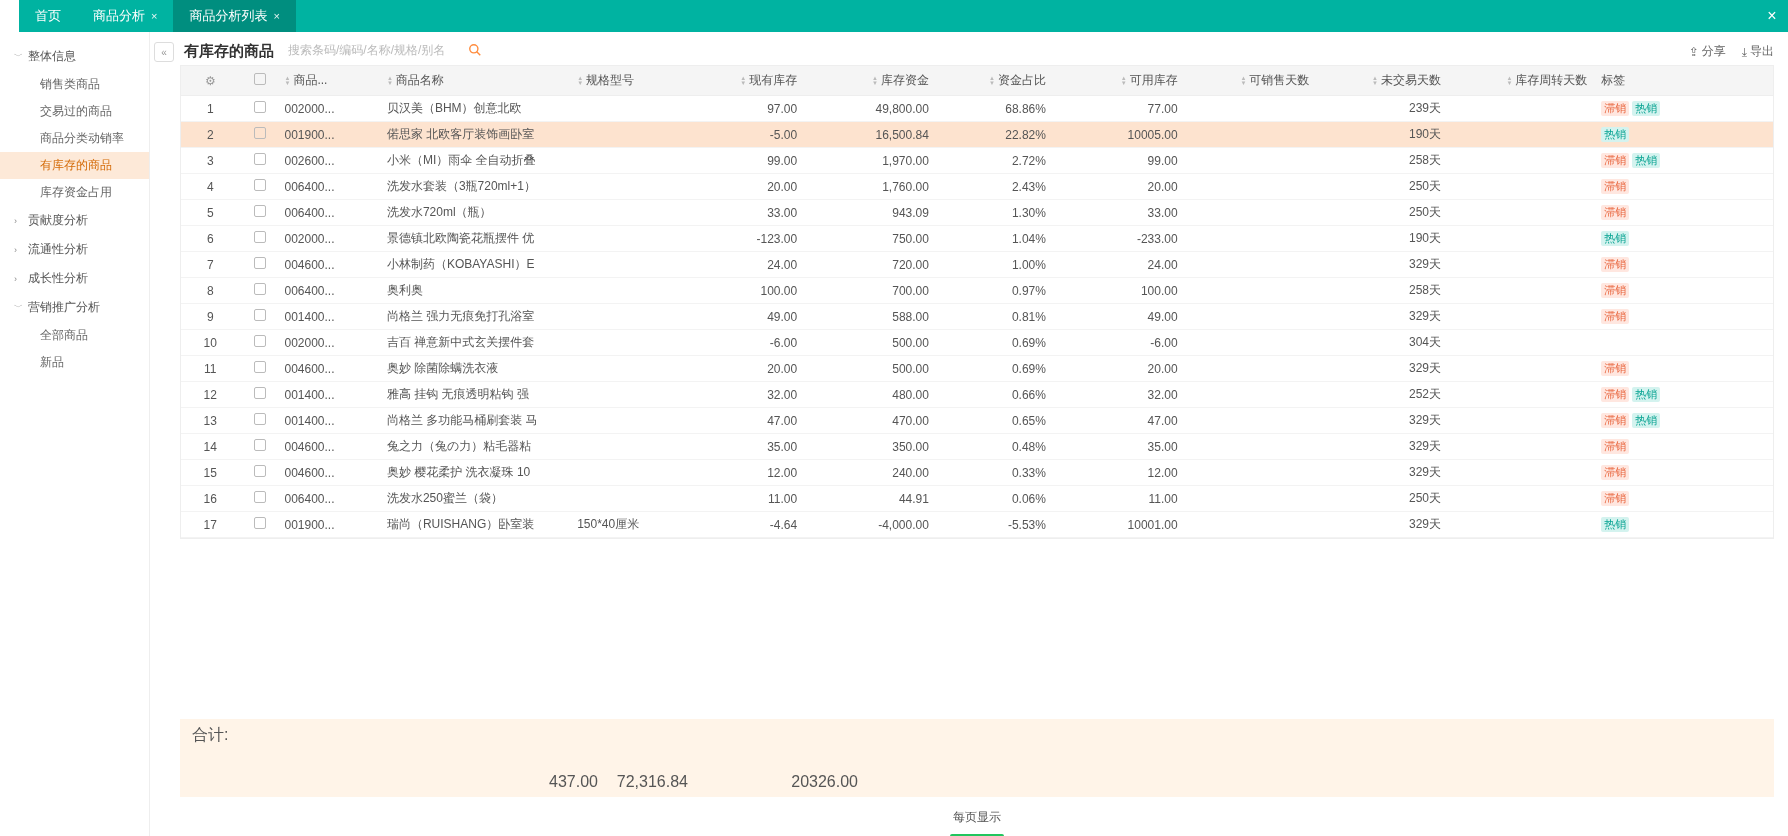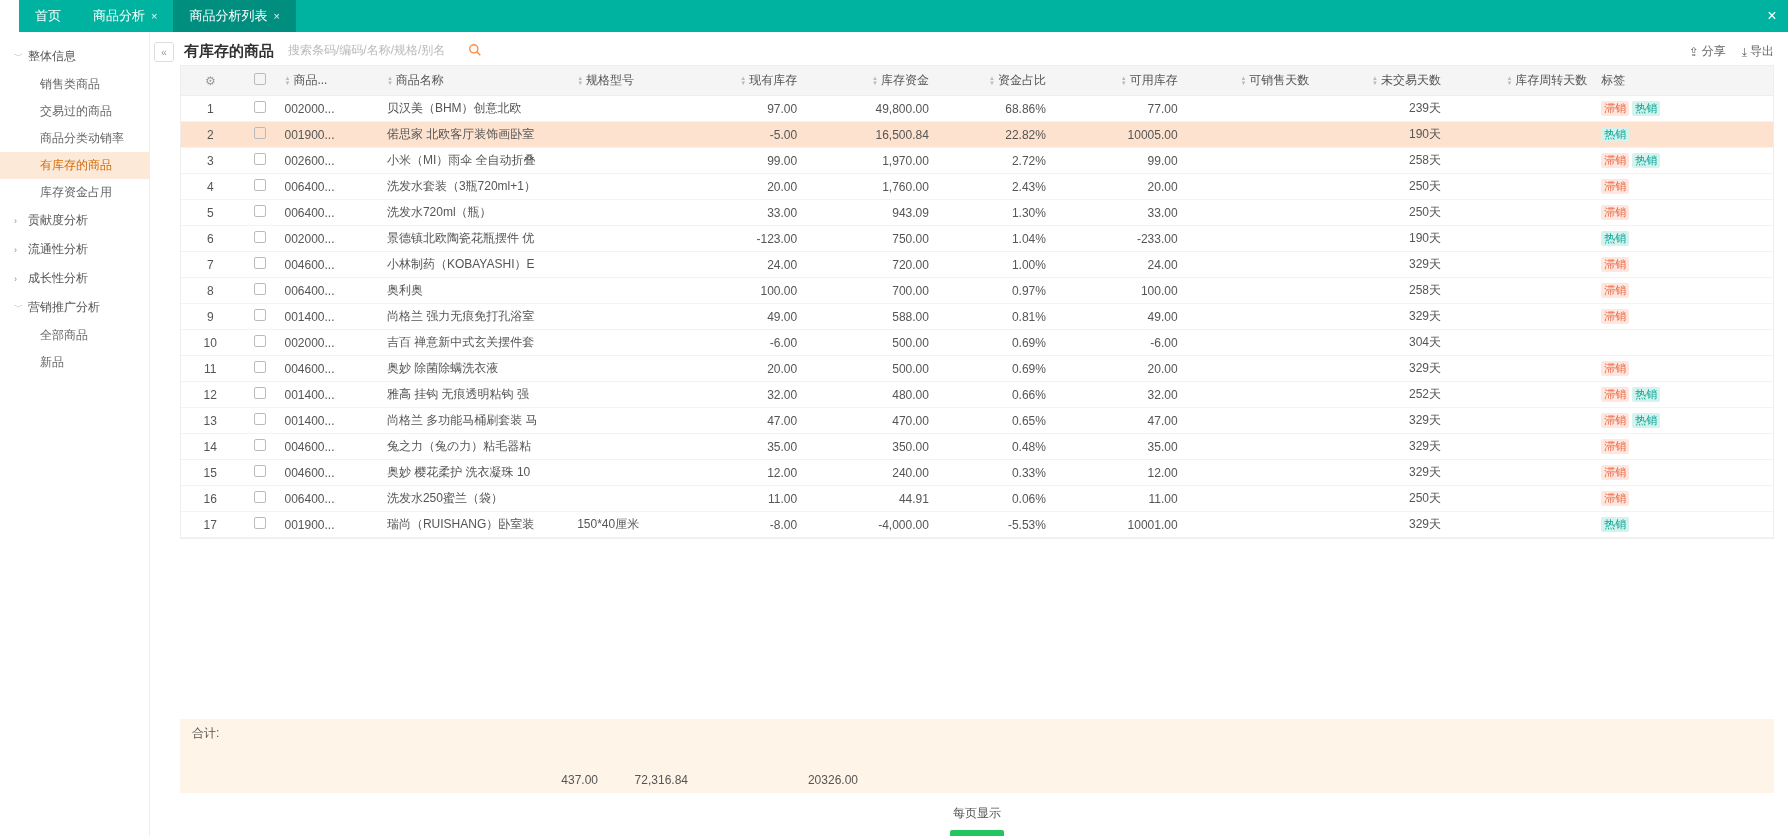--- a/index.html
+++ b/index.html
@@ -83,21 +83,21 @@
 .num{ text-align:right; padding-right:10px;}
 .ctr{ text-align:center;}
 .chk{ width:12px; height:12px; border:1px solid #bbb; border-radius:2px; display:inline-block;}
 .tag{ display:inline-block; padding:0 3px; border-radius:2px; font-size:11px; line-height:15px; margin-right:3px;}
 .tag.red{ background:#ffe7e0; color:#e8643c;}
 .tag.teal{ background:#d4f3ef; color:#08a392;}
 .gear{ color:#999; font-size:12px;}
 
 .sumrow{
   margin-left:30px; background:#fff4e8; padding:6px 8px; display:flex;
-  font-size:12px; color:#555; margin-top:180px;
+  font-size:16px; color:#555; margin-top:180px;
 }
 .sumrow .lbl{ width:230px; padding-left:4px;}
 .sumrow .v{ text-align:right;margin-top:48px;}
 .pager{
   margin-left:30px; display:flex; align-items:center; justify-content:flex-end;
   gap:8px; padding:12px 4px; font-size:12px; color:#555;flex-direction:column;
 }
 .pager select, .pager input{
   border:6px solid #22c55e; border-radius:2px; padding:2px 4px; font-size:12px;
 }
@@ -478,21 +478,21 @@
               <td class="num">250天</td>
               <td class="num"></td>
               <td><span class="tag red">滞销</span></td>
             </tr>
             <tr>
               <td class="ctr">17</td>
               <td class="ctr"><span class="chk"></span></td>
               <td>001900...</td>
               <td>瑞尚（RUISHANG）卧室装</td>
               <td>150*40厘米</td>
-              <td class="num">-8.00</td>
+              <td class="num">-4.64</td>
               <td class="num">-4,000.00</td>
               <td class="num">-5.53%</td>
               <td class="num">10001.00</td>
               <td class="num"></td>
               <td class="num">329天</td>
               <td class="num"></td>
               <td><span class="tag teal">热销</span></td>
             </tr>
           </tbody>
       </table>

